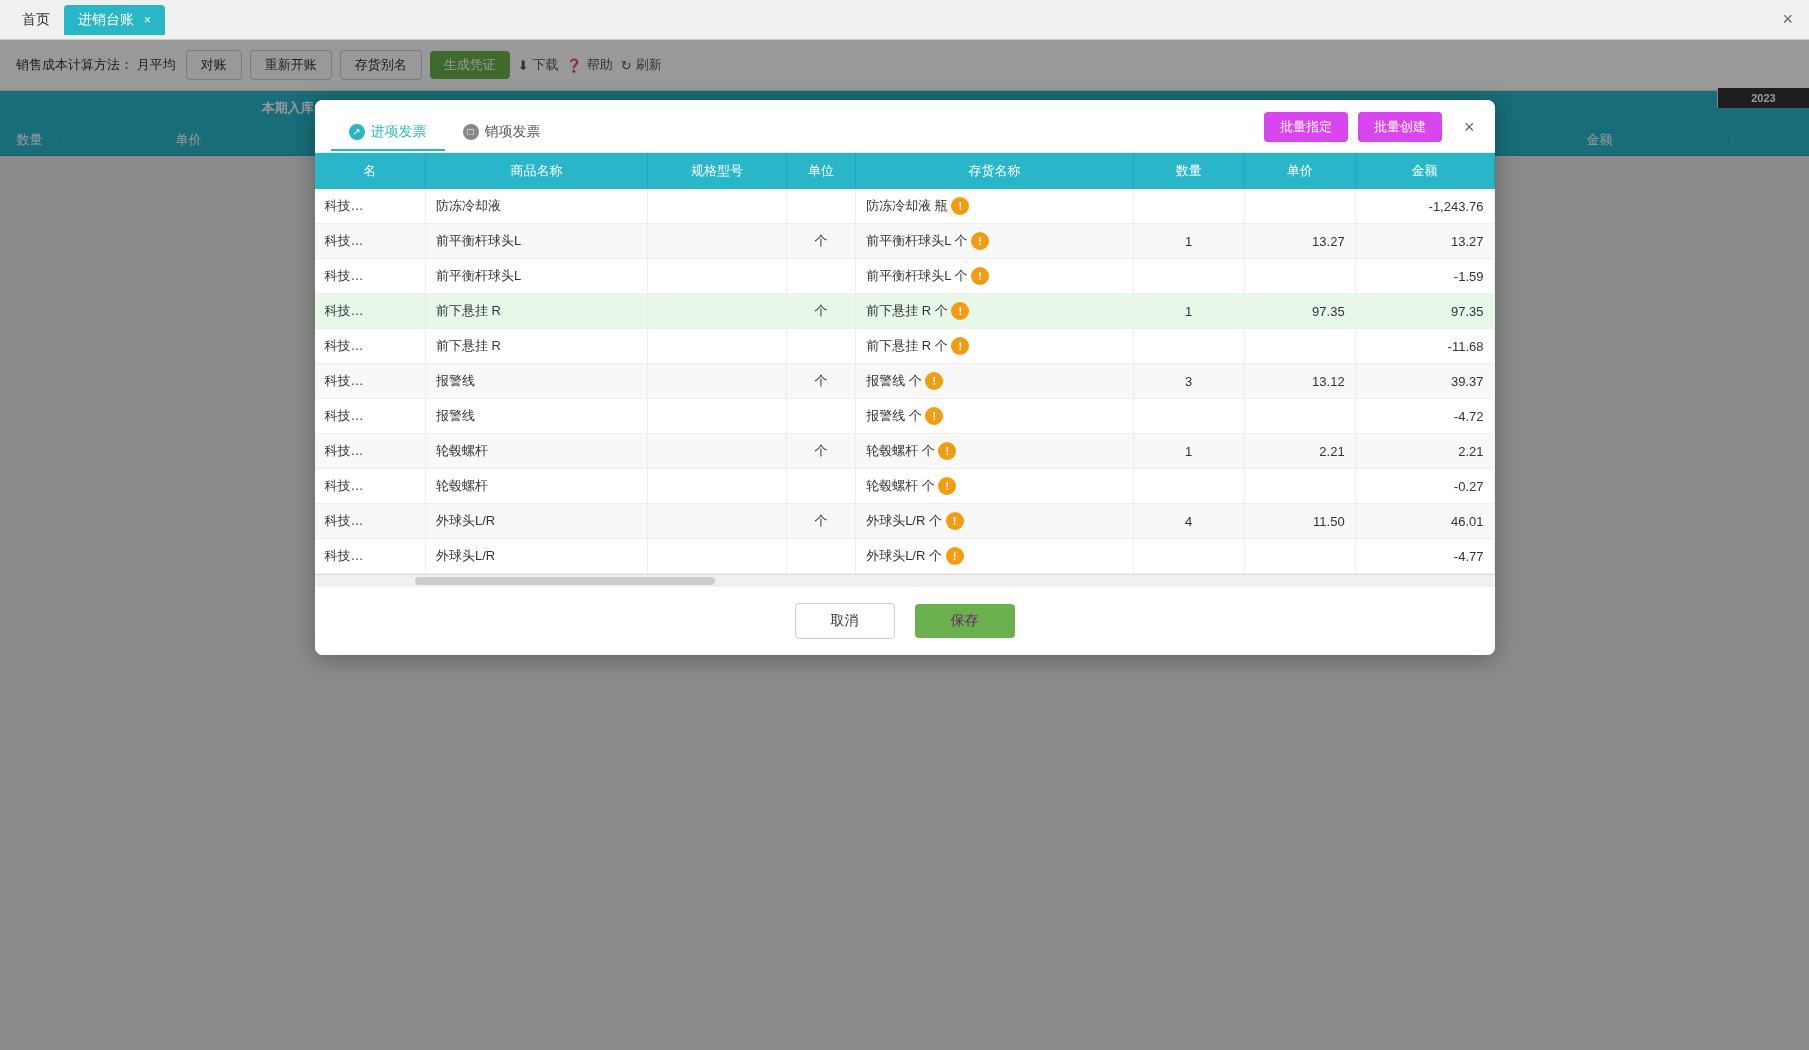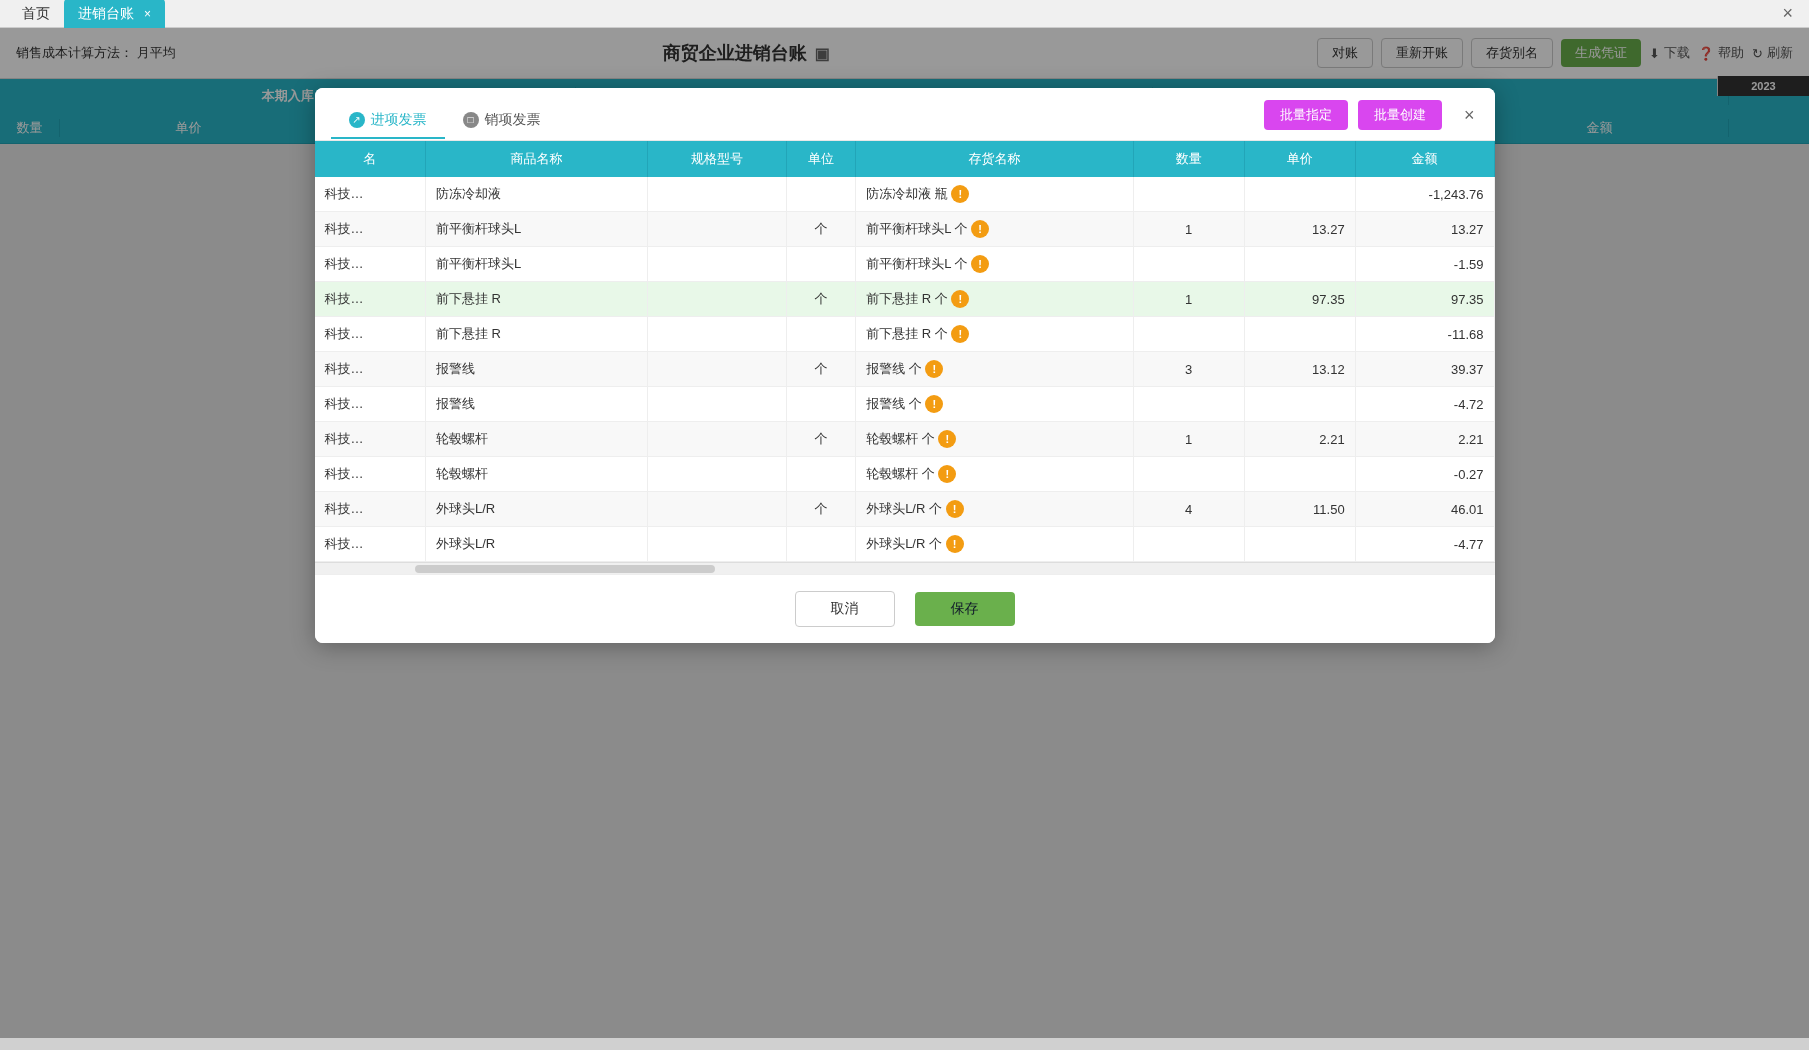--- a/index.html
+++ b/index.html
@@ -12,21 +12,21 @@
       overflow: hidden;
       position: relative;
     }
 
     
     .tab-bar {
       display: flex;
       align-items: center;
       background: #f0f0f0;
       border-bottom: 1px solid #ccc;
-      height: 28px;
+      height: 40px;
       padding: 0 8px;
     }
     .tab-item {
       padding: 6px 14px;
       cursor: pointer;
       font-size: 14px;
       color: #333;
       border-radius: 4px 4px 0 0;
       display: flex;
       align-items: center;
@@ -311,21 +311,21 @@
       border-radius: 4px;
       cursor: pointer;
       font-size: 14px;
       color: #333;
       min-width: 100px;
     }
 
     .btn-save {
       border: none;
       background: #6ab04c;
-      color: #0f172a;
+      color: #701a75;
       padding: 8px 30px;
       border-radius: 4px;
       cursor: pointer;
       font-size: 14px;
       min-width: 100px;
     }
 
     .negative { color: #e74c3c; }
   </style>
 </head>
@@ -341,24 +341,20 @@
   </div>
   <div class="tab-bar-close">×</div>
 </div>
 
 <div class="main-bg">
 
   <div class="top-toolbar">
     <div class="toolbar-left">
       <span>销售成本计算方法：</span>
       <span>月平均</span>
-    </div>
-    <div class="toolbar-title">
-      <span>商贸企业进销台账</span>
-      <span class="doc-icon">▣</span>
     </div>
     <div class="toolbar-right">
       <button class="btn-outline">对账</button>
       <button class="btn-outline">重新开账</button>
       <button class="btn-outline">存货别名</button>
       <button class="btn-primary">生成凭证</button>
       <button class="btn-text">
         <span>⬇</span>
         <span>下载</span>
       </button>

